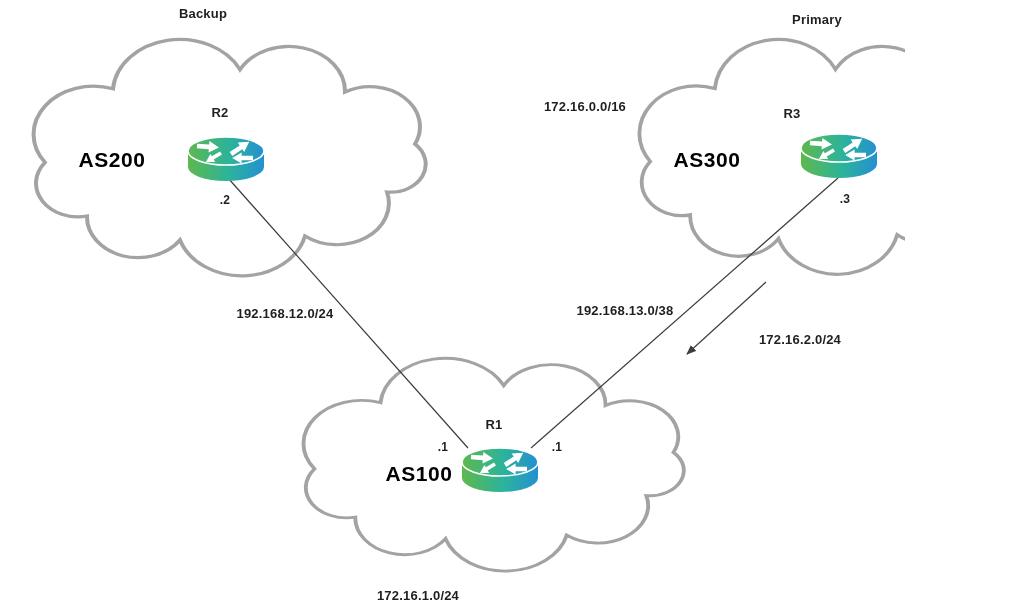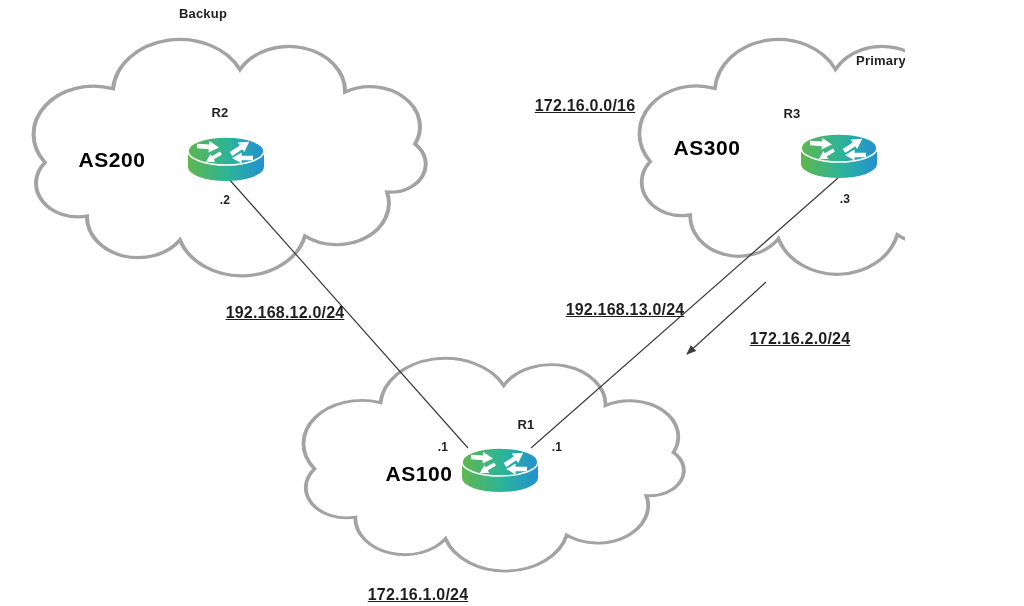--- a/index.html
+++ b/index.html
@@ -14,21 +14,21 @@
   #diagram-svg { position: absolute; left: 0; top: 0; }
   .lbl {
     position: absolute;
     transform: translate(-50%, -50%);
     font-weight: bold;
     font-size: 13px;
     color: #1f1f1f;
     white-space: nowrap;
     letter-spacing: 0.2px;
   }
-  .lbl.ip { font-size: 16px; text-decoration: underline; }
+  .lbl.ip { font-size: 13px; }
   .lbl.iface { font-size: 12px; }
   .lbl.as {
     font-size: 21px;
     color: #000000;
     letter-spacing: 0.6px;
   }
 </style>
 </head>
 <body>
 
@@ -77,35 +77,35 @@
     <line x1="838" y1="178" x2="531" y2="448" stroke="#3d3d3d" stroke-width="1.2"></line>
 
     <line x1="766" y1="282" x2="687" y2="354" stroke="#3d3d3d" stroke-width="1.2" marker-end="url(#arrowhead)"></line>
 
     <use href="#router-icon" transform="translate(186,134)"></use>
     <use href="#router-icon" transform="translate(799,131)"></use>
     <use href="#router-icon" transform="translate(460,445)"></use>
   </svg>
 
   <div class="lbl" style="left:203px; top:13px;">Backup</div>
-  <div class="lbl" style="left:881px; top:19px;margin-top:41px;">Primary</div>
+  <div class="lbl" style="left:817px; top:19px;">Primary</div>
 
   <div class="lbl as" style="left:112px; top:160px;">AS200</div>
-  <div class="lbl as" style="left:707px; top:148px;">AS300</div>
+  <div class="lbl as" style="left:707px; top:160px;">AS300</div>
   <div class="lbl as" style="left:387px; top:474px;margin-left:32px;">AS100</div>
 
   <div class="lbl" style="left:220px; top:112px;">R2</div>
   <div class="lbl" style="left:792px; top:113px;">R3</div>
-  <div class="lbl" style="left:494px; top:424px;margin-left:32px;">R1</div>
+  <div class="lbl" style="left:494px; top:424px;">R1</div>
 
   <div class="lbl iface" style="left:225px; top:200px;">.2</div>
   <div class="lbl iface" style="left:845px; top:199px;">.3</div>
   <div class="lbl iface" style="left:443px; top:447px;">.1</div>
   <div class="lbl iface" style="left:557px; top:447px;">.1</div>
 
   <div class="lbl ip" style="left:585px; top:106px;">172.16.0.0/16</div>
   <div class="lbl ip" style="left:418px; top:595px;text-align:center;">172.16.1.0/24</div>
 
   <div class="lbl ip" style="left:285px; top:313px;">192.168.12.0/24</div>
-  <div class="lbl ip" style="left:625px; top:310px;">192.168.13.0/24</div>
+  <div class="lbl ip" style="left:625px; top:310px;">192.168.13.0/38</div>
   <div class="lbl ip" style="left:768px; top:339px;margin-left:32px;">172.16.2.0/24</div>
 
 </div>
 
 </body></html>

